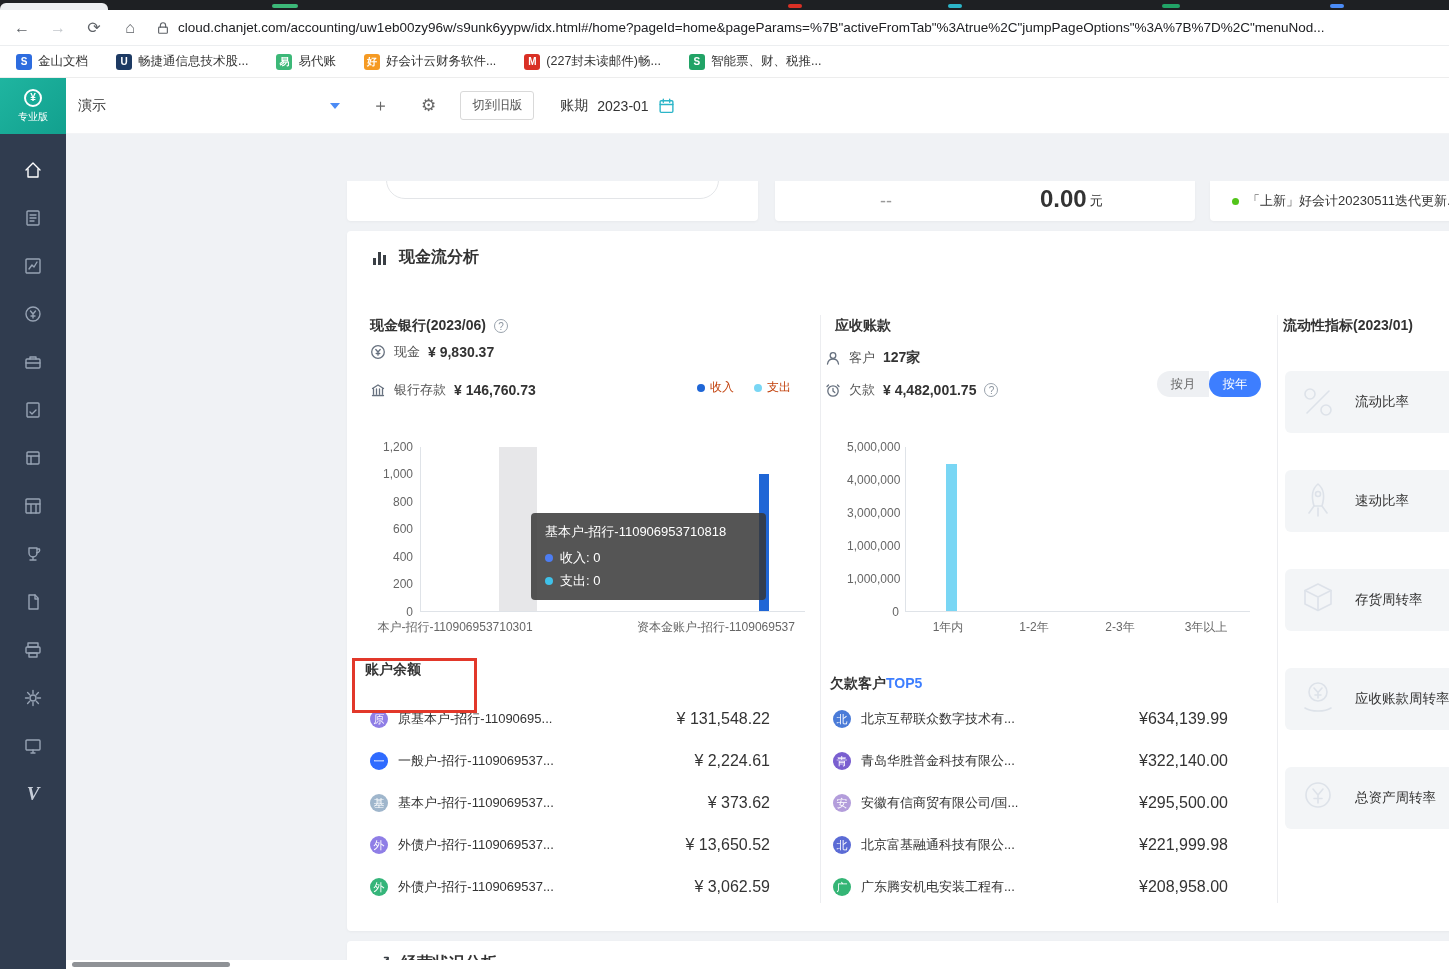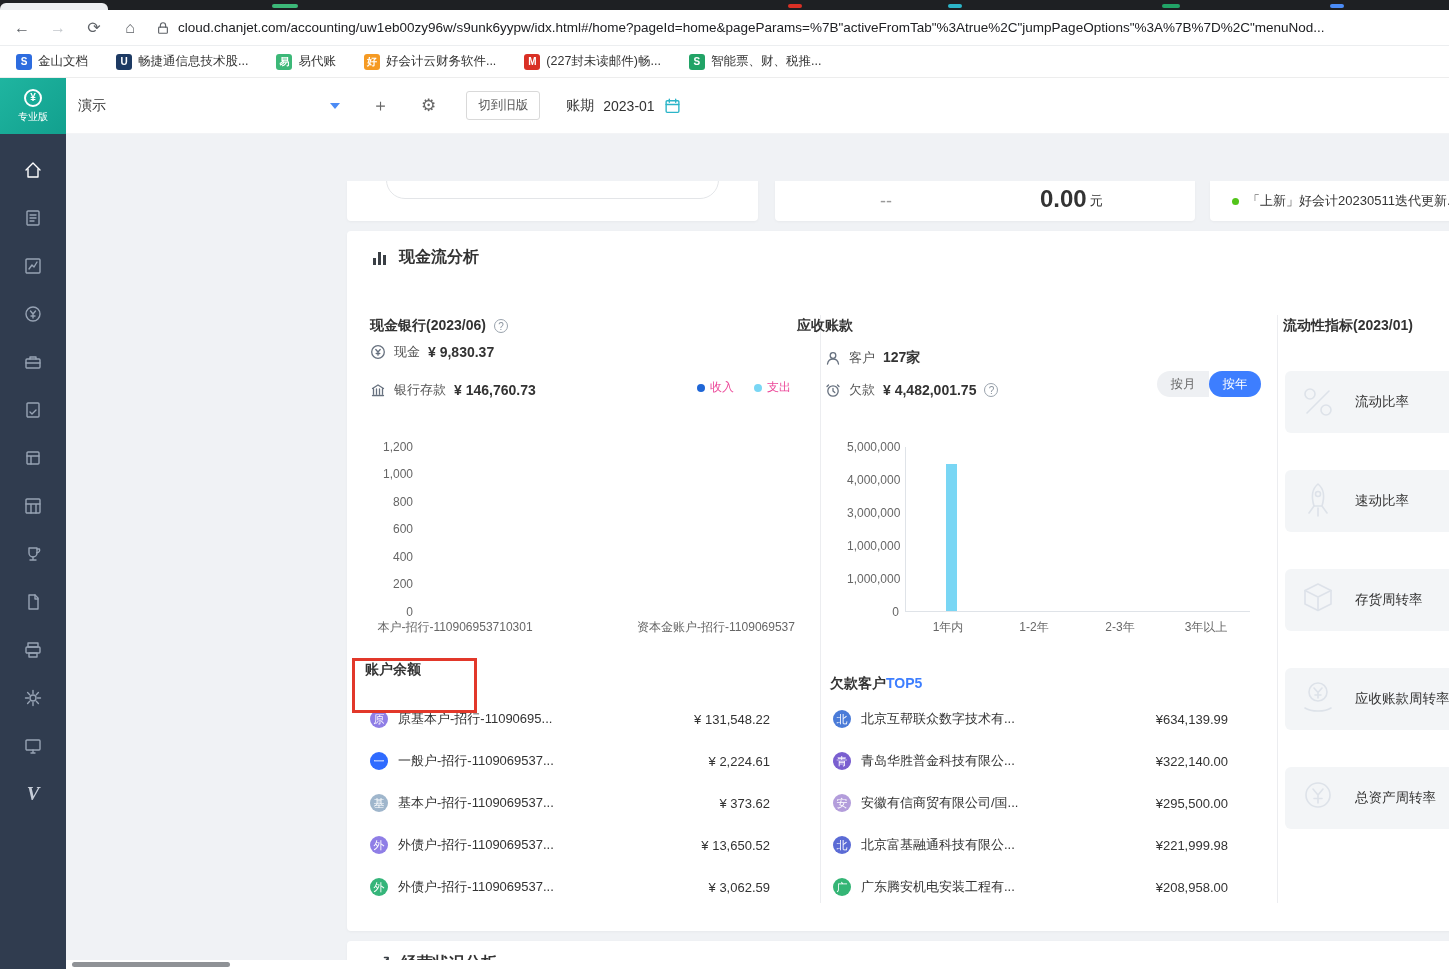--- a/index.html
+++ b/index.html
@@ -31,21 +31,21 @@
   .side-item svg{fill:none;stroke:#97a3b4;stroke-width:1.4;stroke-linecap:round;stroke-linejoin:round}
   .side-item.active svg{stroke:#fff}
   .side-v{color:#c6cdd8;font-size:19px;font-weight:bold;font-style:italic;font-family:"Liberation Serif",serif}
 
   .app-main{position:absolute;left:66px;top:0;right:0;height:100%}
   .app-header{position:absolute;left:0;top:0;right:0;height:56px;background:#fff;display:flex;align-items:center;padding-left:12px;border-bottom:1px solid #f3f4f6}
   .account-select{width:262px;display:flex;align-items:center;justify-content:space-between;cursor:pointer}
   .account-name{font-size:14px;color:#333}
   .chev{width:0;height:0;border-left:5px solid transparent;border-right:5px solid transparent;border-top:6px solid #4b8bf5}
   .hdr-ic{margin-left:32px;color:#666;font-size:17px;cursor:pointer;line-height:1}
-  .btn-old{margin-left:30px;border:1px solid #d9d9d9;border-radius:3px;padding:5px 11px;font-size:12.5px;color:#555;background:#fff;cursor:pointer}
+  .btn-old{margin-left:24px;border:1px solid #d9d9d9;border-radius:3px;padding:5px 11px;font-size:12.5px;color:#555;background:#fff;cursor:pointer}
   .period{margin-left:26px;display:flex;align-items:center;gap:9px;font-size:14px;color:#333}
   .tabs-row{position:absolute;left:0;top:56px;right:0;height:47px;background:#fff}
   .tab-home{position:absolute;left:1px;top:1px;width:67px;height:45px;background:#2cb5c8;color:#fff;font-size:14px;display:flex;align-items:center;justify-content:center;cursor:pointer}
 
   .content{position:absolute;left:0;top:103px;right:0;bottom:0;background:#f0f2f5;overflow:hidden}
   .card{position:absolute;background:#fff;border-radius:4px;box-shadow:0 1px 3px rgba(0,0,0,.04)}
 
   
   .card-a{left:281px;top:0;width:411px;height:40px;overflow:hidden;border-radius:0 0 4px 4px}
   .search-pill{margin:-20px auto 0;width:333px;height:38px;border:1px solid #e3e5e8;border-radius:19px}
@@ -61,39 +61,39 @@
   .main-card{left:281px;top:50px;width:1200px;height:700px}
   .mc-title{position:absolute;left:24px;top:16px;display:flex;align-items:center;gap:10px;font-size:16px;font-weight:bold;color:#333}
   .divider-v{position:absolute;top:84px;bottom:28px;width:1px;background:#ecedf0}
   .dv1{left:473px}.dv2{left:930px}
   .sec-heading{font-size:14px;font-weight:bold;color:#333}
   .abs{position:absolute}
   .stat-row{display:flex;align-items:center;gap:8px;font-size:13px;color:#555}
   .stat-val{font-size:14px;color:#333;font-weight:bold}
   .q-icon{width:14px;height:14px;border:1px solid #9aa3ad;border-radius:50%;color:#8a939e;font-size:10px;display:inline-flex;align-items:center;justify-content:center;cursor:pointer}
   .legend{display:flex;gap:20px;align-items:center}
-  .legend-item{display:flex;align-items:center;gap:5px;font-size:12px;color:#ec4899}
+  .legend-item{display:flex;align-items:center;gap:5px;font-size:12px;color:#c2410c}
   .dot8{width:8px;height:8px;border-radius:50%}
 
   .chart{position:absolute;width:460px;height:200px}
   .ytick{position:absolute;left:0;width:48px;text-align:right;font-size:12px;color:#666;transform:translateY(-50%)}
   .chart2 .ytick{width:52px}
   .plot{position:absolute;top:4px;height:165px;border-left:1px solid #dfe3e8;border-bottom:1px solid #dfe3e8}
   .band{position:absolute;top:0;height:100%;background:#e7e7e9}
   .bar{position:absolute;bottom:0}
   .xlab{position:absolute;top:176px;transform:translateX(-50%);font-size:12px;color:#666;white-space:nowrap}
   .tooltip{position:absolute;left:110px;top:66px;width:235px;background:rgba(55,55,55,.85);border-radius:4px;padding:10px 14px;color:#fff;z-index:5}
   .tt-title{font-size:13px;margin-bottom:8px;white-space:nowrap}
   .tt-row{display:flex;align-items:center;gap:7px;font-size:13px;margin-top:5px}
 
   .list{position:absolute;width:400px}
   .lrow{display:flex;align-items:center;height:42px;gap:10px;cursor:pointer}
   .badge{width:18px;height:18px;border-radius:50%;color:#fff;font-size:11px;display:flex;align-items:center;justify-content:center;flex:0 0 18px}
   .lname{flex:1;font-size:13px;color:#333;white-space:nowrap;overflow:hidden}
-  .lamt{font-size:13px;color:#333}
+  .lamt{font-size:16px;color:#333}
   .red-box{position:absolute;left:5px;top:427px;width:125px;height:55px;border:3px solid #e2382a;z-index:6}
 
   .toggle{position:absolute;left:810px;top:140px;display:flex;border-radius:13px;cursor:pointer}
   .tg{width:52px;height:26px;display:flex;align-items:center;justify-content:center;font-size:12.5px}
   .tg-month{background:#eef0f3;color:#666;border-radius:13px 0 0 13px}
   .tg-year{color:#fff;border-radius:13px}
   .top5-hl{color:#3d7eff}
 
   .tiles{position:absolute;left:938px;top:140px}
   .tile{width:240px;height:62px;background:#f3f5f7;border-radius:6px;margin-bottom:37px;display:flex;align-items:center;gap:14px;padding-left:10px;cursor:pointer}
@@ -343,20 +343,35 @@
           </div>
 
           <div class="chart" style="left:18px;top:212px;width:445px">
             <span class="ytick" style="top:4px">1,200</span>
             <span class="ytick" style="top:31px">1,000</span>
             <span class="ytick" style="top:59px">800</span>
             <span class="ytick" style="top:86px">600</span>
             <span class="ytick" style="top:114px">400</span>
             <span class="ytick" style="top:141px">200</span>
             <span class="ytick" style="top:169px">0</span>
+            <div class="plot" style="left:55px;width:385px">
+              <div class="band" style="left:78px;width:38px"></div>
+              <div class="bar" style="left: 338px; width: 10px; background: rgb(31, 102, 214); height: 83.3333%;"></div>
+              <div class="tooltip">
+                <div class="tt-title">基本户-招行-110906953710818</div>
+                <div class="tt-row">
+                    <span class="dot8" style="background: rgb(77, 125, 242);"></span>
+                    <span>收入: 0</span>
+                  </div>
+                <div class="tt-row">
+                    <span class="dot8" style="background: rgb(63, 193, 233);"></span>
+                    <span>支出: 0</span>
+                  </div>
+              </div>
+            </div>
             <span class="xlab" style="left:90px">本户-招行-110906953710301</span>
             <span class="xlab" style="left:351px">资本金账户-招行-1109069537</span>
           </div>
 
           <div class="red-box"></div>
           <span class="abs sec-heading" style="left:18px;top:430px">账户余额</span>
           <div class="list" style="left:23px;top:467px;width:400px">
             <div class="lrow">
                 <span class="badge" style="background: rgb(143, 126, 230);">原</span>
                 <span class="lname">原基本户-招行-11090695...</span>
@@ -377,21 +392,21 @@
                 <span class="lname">外债户-招行-1109069537...</span>
                 <span class="lamt">¥ 13,650.52</span>
               </div>
             <div class="lrow">
                 <span class="badge" style="background: rgb(53, 181, 122);">外</span>
                 <span class="lname">外债户-招行-1109069537...</span>
                 <span class="lamt">¥ 3,062.59</span>
               </div>
           </div>
 
-          <span class="abs sec-heading" style="left:450px;top:86px">应收账款</span>
+          <span class="abs sec-heading" style="left:488px;top:86px">应收账款</span>
           <div class="abs stat-row" style="left:478px;top:118px">
             <svg width="16" height="16" viewBox="0 0 16 16">
                 <g class="icon-svg">
                   <circle cx="8" cy="5.5" r="2.8"></circle>
                   <path d="M2.5 14c.5-3.5 3-5 5.5-5s5 1.5 5.5 5"></path>
                 </g>
               </svg>
             <span>客户</span>
             <span class="stat-val">127家</span>
           </div>

